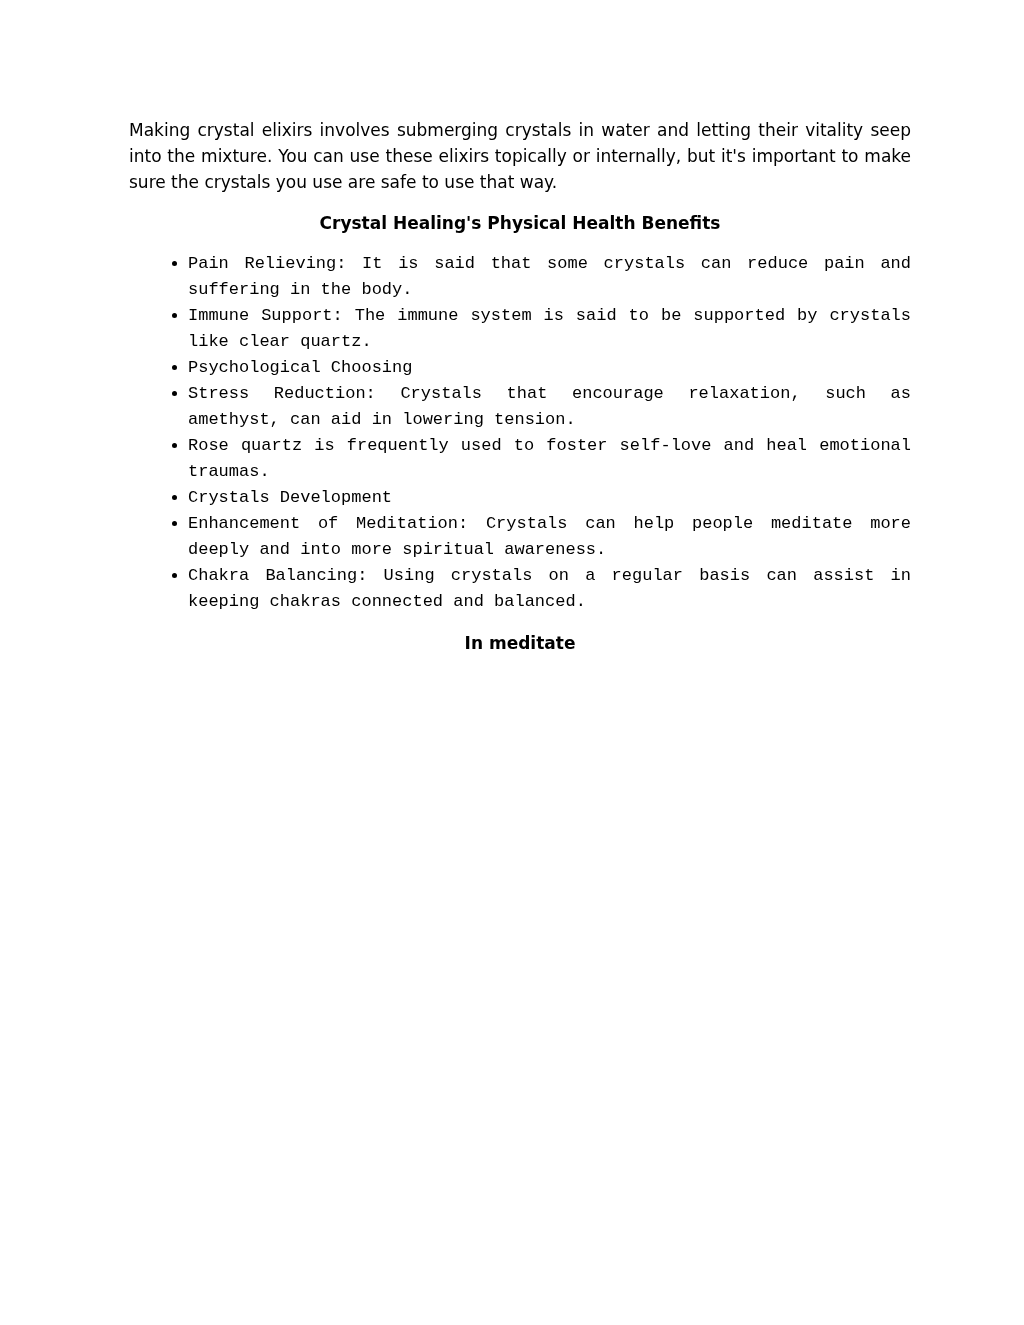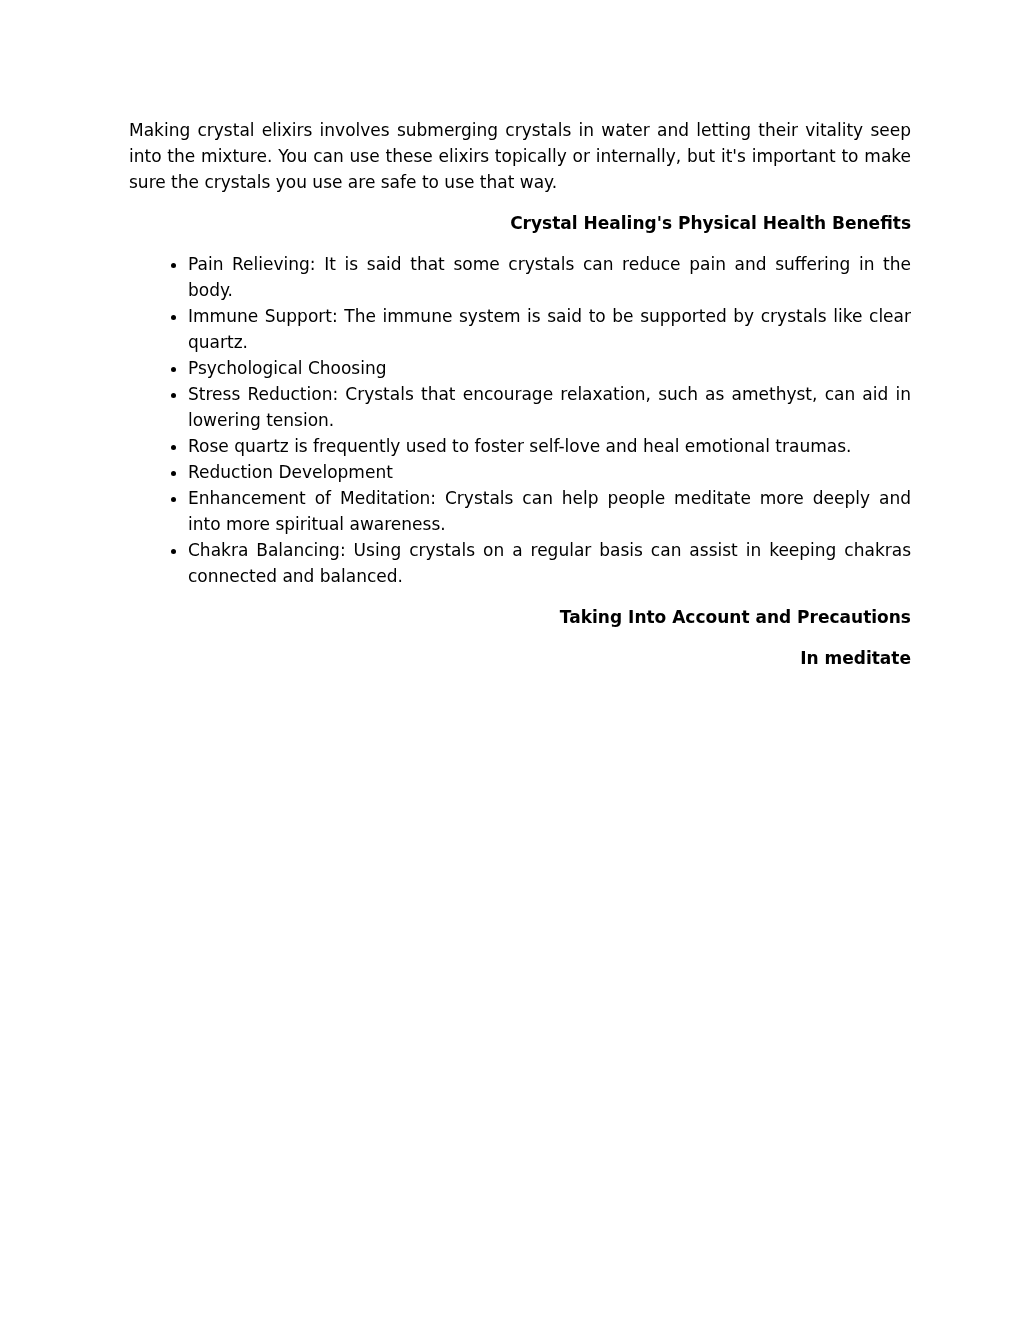--- a/index.html
+++ b/index.html
@@ -21,32 +21,33 @@
     padding: 117px 121px 0 121px;
     margin-left: 8px;
   }
   .para {
     margin: 0 0 15px 0;
     text-align: justify;
   }
   .heading {
     margin: 0 0 15px 0;
     font-weight: bold;
-    text-align: right;
+    text-align: center;
   }
   .subheading {
     margin: 0 0 15px 0;
     font-weight: normal;
     text-align: left;
   }
   ul.bullets {
     margin: 0 0 15px 0;
     padding: 0 0 0 59px;
     list-style-type: disc;
     list-style-position: outside;
+    font-family: Liberation Mono, monospace;
   }
   ul.bullets li {
     text-align: justify;
     padding-left: 0;
   }
 </style>
 </head>
 <body>
 
 <div class="page">
@@ -54,26 +55,25 @@
   <p class="para">Making crystal elixirs involves submerging crystals in water and letting their vitality seep into the mixture. You can use these elixirs topically or internally, but it's important to make sure the crystals you use are safe to use that way.</p>
 
   <p class="heading">Crystal Healing's Physical Health Benefits</p>
 
   <ul class="bullets">
     <li>Pain Relieving: It is said that some crystals can reduce pain and suffering in the body.</li>
     <li>Immune Support: The immune system is said to be supported by crystals like clear quartz.</li>
     <li>Psychological Choosing</li>
     <li>Stress Reduction: Crystals that encourage relaxation, such as amethyst, can aid in lowering tension.</li>
     <li>Rose quartz is frequently used to foster self-love and heal emotional traumas.</li>
-    <li>Reduction Development</li>
+    <li>Crystals Development</li>
     <li>Enhancement of Meditation: Crystals can help people meditate more deeply and into more spiritual awareness.</li>
     <li>Chakra Balancing: Using crystals on a regular basis can assist in keeping chakras connected and balanced.</li>
   </ul>
 
-  <p class="heading">Taking Into Account and Precautions</p>
 
 
 
 
 
   <p class="heading">In meditate</p>
 
 </div>
 
 </body></html>

